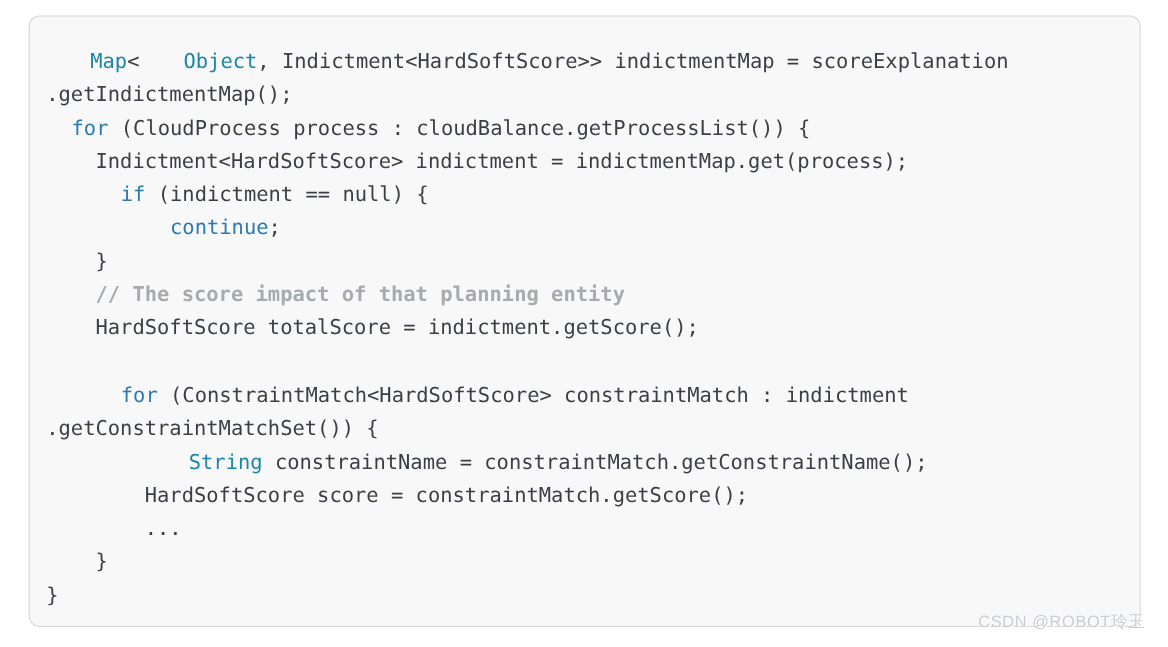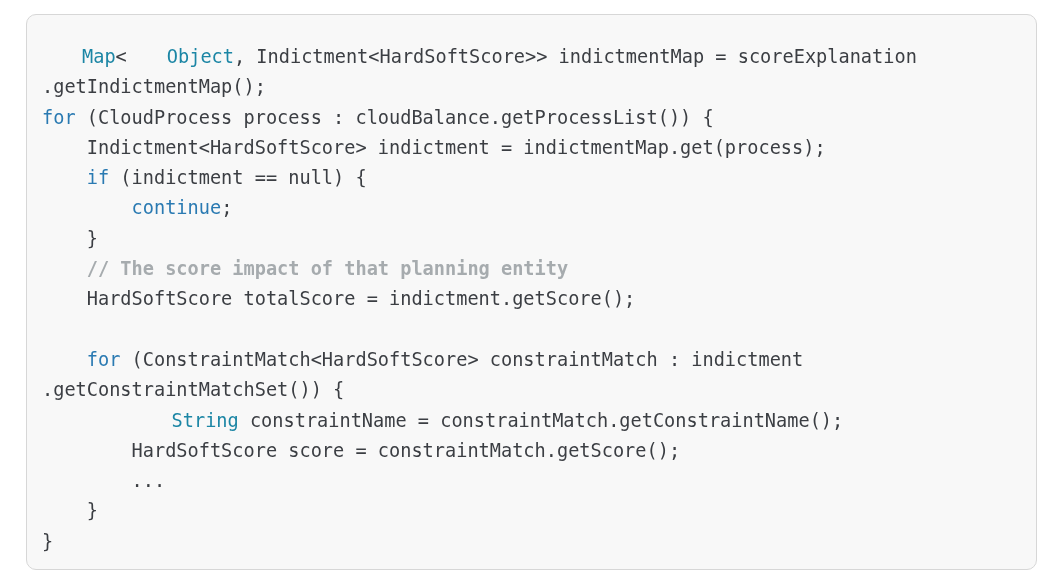--- a/index.html
+++ b/index.html
@@ -30,33 +30,34 @@
     font-family: "DejaVu Sans Mono", monospace;
     font-size: 18.6px;
     line-height: 30.3px;
     white-space: pre;
     overflow: hidden;
   }
   .code-line {
     white-space: pre;
   }
   .tok-plain   { color: var(--tok-plain,   #3b3e43); }
-  .tok-keyword { color: var(--tok-keyword, #2a7ab2); }
+  .tok-keyword { color: var(--tok-keyword, #2a7ab2); margin-left: 23px; }
   .tok-type    { color: var(--tok-type,    #1c86a5); padding-left: 40px; }
   .tok-comment { color: var(--tok-comment, #a6abae); font-weight: bold; }
   .watermark {
     position: absolute;
     right: 21px;
     bottom: 13px;
     font-family: "Liberation Sans", sans-serif;
     font-size: 15px;
     letter-spacing: 0.5px;
     color: var(--watermark-color, #c9cdd1);
     text-shadow: 1px 1px 0 #ffffff;
     user-select: none;
   }
 </style>
 </head>
 <body>
 
 <div class="page">
   <pre class="code-block" id="code-block"><div class="code-line"><span class="tok-type">Map</span><span class="tok-plain">&lt;</span><span class="tok-type">Object</span><span class="tok-plain">, Indictment&lt;HardSoftScore&gt;&gt; indictmentMap = scoreExplanation</span></div><div class="code-line"><span class="tok-plain">.getIndictmentMap();</span></div><div class="code-line"><span class="tok-keyword">for</span><span class="tok-plain"> (CloudProcess process : cloudBalance.getProcessList()) {</span></div><div class="code-line"><span class="tok-plain">    Indictment&lt;HardSoftScore&gt; indictment = indictmentMap.get(process);</span></div><div class="code-line"><span class="tok-plain">    </span><span class="tok-keyword">if</span><span class="tok-plain"> (indictment == null) {</span></div><div class="code-line"><span class="tok-plain">        </span><span class="tok-keyword">continue</span><span class="tok-plain">;</span></div><div class="code-line"><span class="tok-plain">    }</span></div><div class="code-line"><span class="tok-comment">    // The score impact of that planning entity</span></div><div class="code-line"><span class="tok-plain">    HardSoftScore totalScore = indictment.getScore();</span></div><div class="code-line">&nbsp;</div><div class="code-line"><span class="tok-plain">    </span><span class="tok-keyword">for</span><span class="tok-plain"> (ConstraintMatch&lt;HardSoftScore&gt; constraintMatch : indictment</span></div><div class="code-line"><span class="tok-plain">.getConstraintMatchSet()) {</span></div><div class="code-line"><span class="tok-plain">        </span><span class="tok-type">String</span><span class="tok-plain"> constraintName = constraintMatch.getConstraintName();</span></div><div class="code-line"><span class="tok-plain">        HardSoftScore score = constraintMatch.getScore();</span></div><div class="code-line"><span class="tok-plain">        ...</span></div><div class="code-line"><span class="tok-plain">    }</span></div><div class="code-line"><span class="tok-plain">}</span></div></pre>
+  <div class="watermark">CSDN @ROBOT玲玉</div>
 </div>
 
 </body></html>

